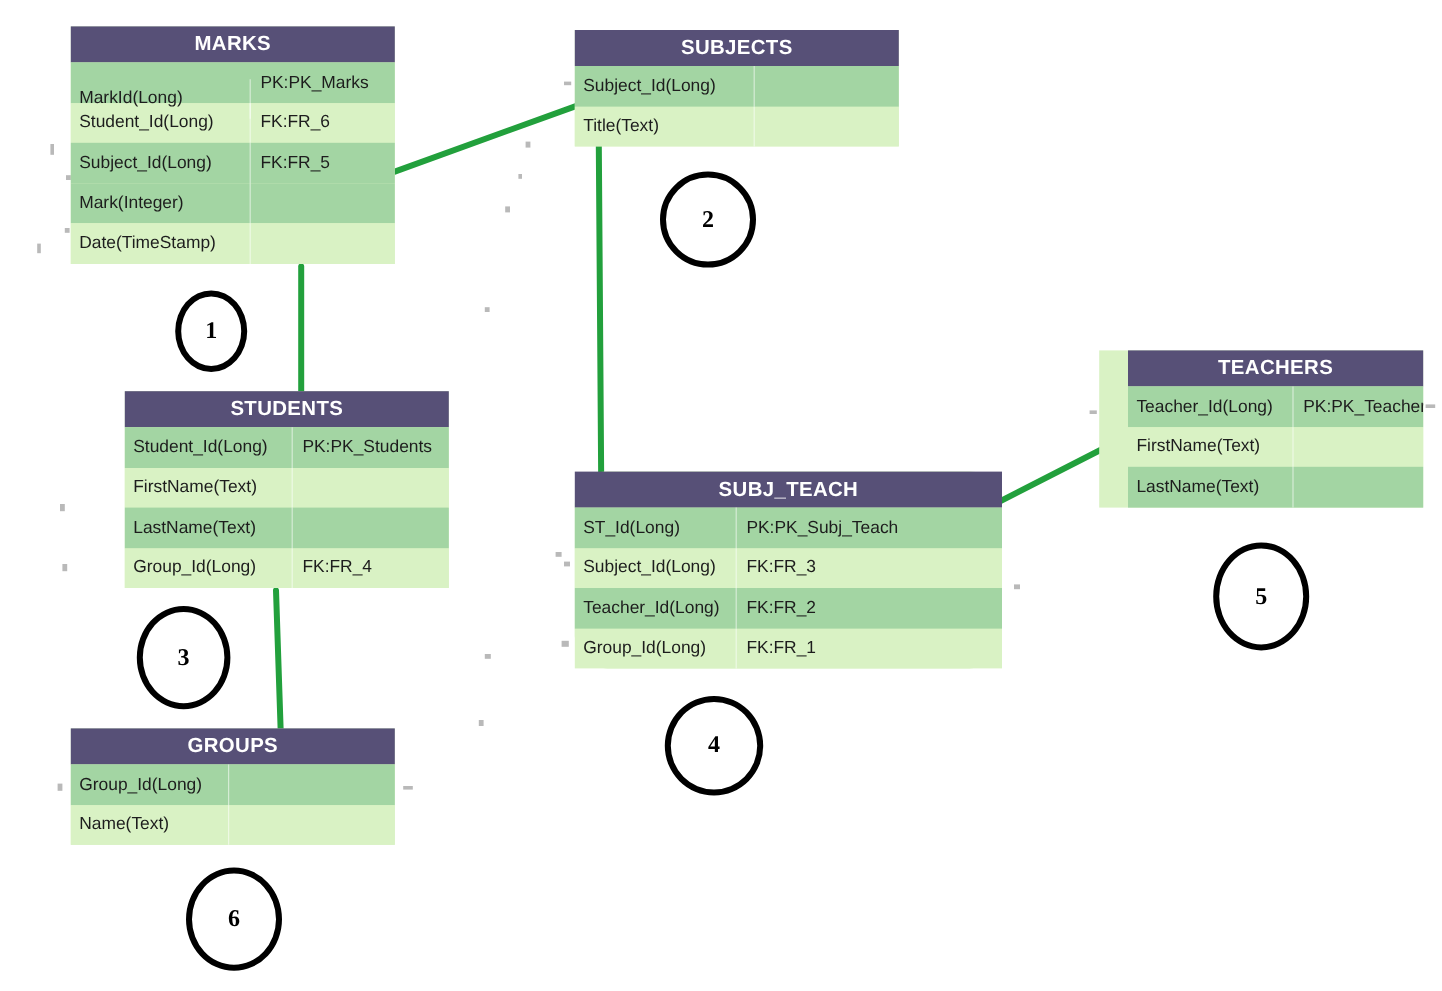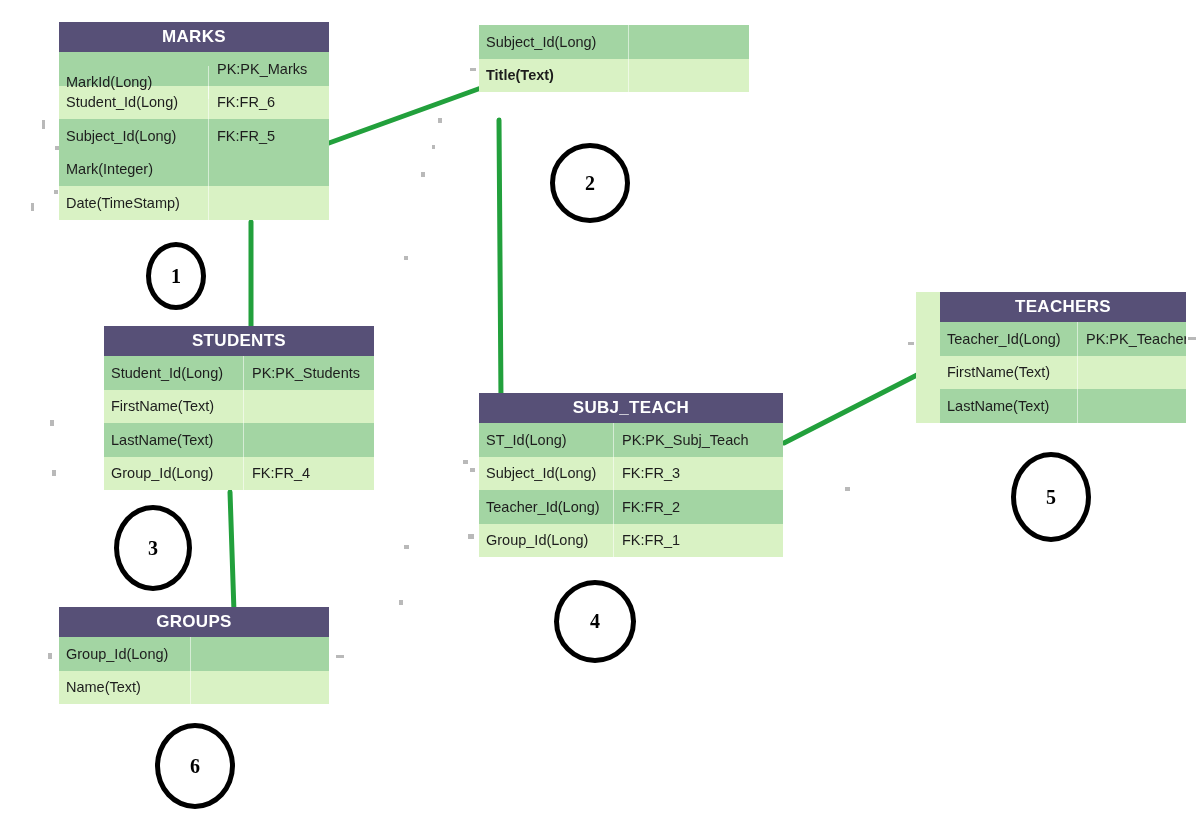--- a/index.html
+++ b/index.html
@@ -165,25 +165,26 @@
         <div class="row alt-dark">
           <div class="cell-name" style="width: 150px; flex: 0 0 150px;">Mark(Integer)</div>
           <div class="cell-key"></div>
         </div>
         <div class="row alt-light">
           <div class="cell-name" style="width: 150px; flex: 0 0 150px;">Date(TimeStamp)</div>
           <div class="cell-key"></div>
         </div>
       </div>
       <div class="entity" style="left: 479px; top: 25px; width: 270px;">
+        <div class="entity-header">SUBJECTS</div>
         <div class="row alt-dark">
           <div class="cell-name" style="width: 150px; flex: 0 0 150px;">Subject_Id(Long)</div>
         </div>
         <div class="row alt-light">
-          <div class="cell-name" style="width: 150px; flex: 0 0 150px; font-weight: bold;">Title(Text)</div>
+          <div class="cell-name" style="width: 150px; flex: 0 0 150px;">Title(Text)</div>
           <div class="cell-key"></div>
         </div>
       </div>
       <div class="entity" style="left: 59px; top: 326px; width: 270px; margin-left: 45px;">
         <div class="entity-header">STUDENTS</div>
         <div class="row alt-dark">
           <div class="cell-name" style="width: 140px; flex: 0 0 140px;">Student_Id(Long)</div>
           <div class="cell-key">PK:PK_Students</div>
         </div>
         <div class="row alt-light">
@@ -192,21 +193,21 @@
         </div>
         <div class="row alt-dark">
           <div class="cell-name" style="width: 140px; flex: 0 0 140px;">LastName(Text)</div>
           <div class="cell-key"></div>
         </div>
         <div class="row alt-light">
           <div class="cell-name" style="width: 140px; flex: 0 0 140px;">Group_Id(Long)</div>
           <div class="cell-key">FK:FR_4</div>
         </div>
       </div>
-      <div class="entity" style="left: 479px; top: 393px; width: 304px; border-radius: 27px;">
+      <div class="entity" style="left: 479px; top: 393px; width: 356px; border-radius: 27px;">
         <div class="entity-header">SUBJ_TEACH</div>
         <div class="row alt-dark">
           <div class="cell-name" style="width: 135px; flex: 0 0 135px;">ST_Id(Long)</div>
           <div class="cell-key">PK:PK_Subj_Teach</div>
         </div>
         <div class="row alt-light">
           <div class="cell-name" style="width: 135px; flex: 0 0 135px;">Subject_Id(Long)</div>
           <div class="cell-key">FK:FR_3</div>
         </div>
         <div class="row alt-dark">

